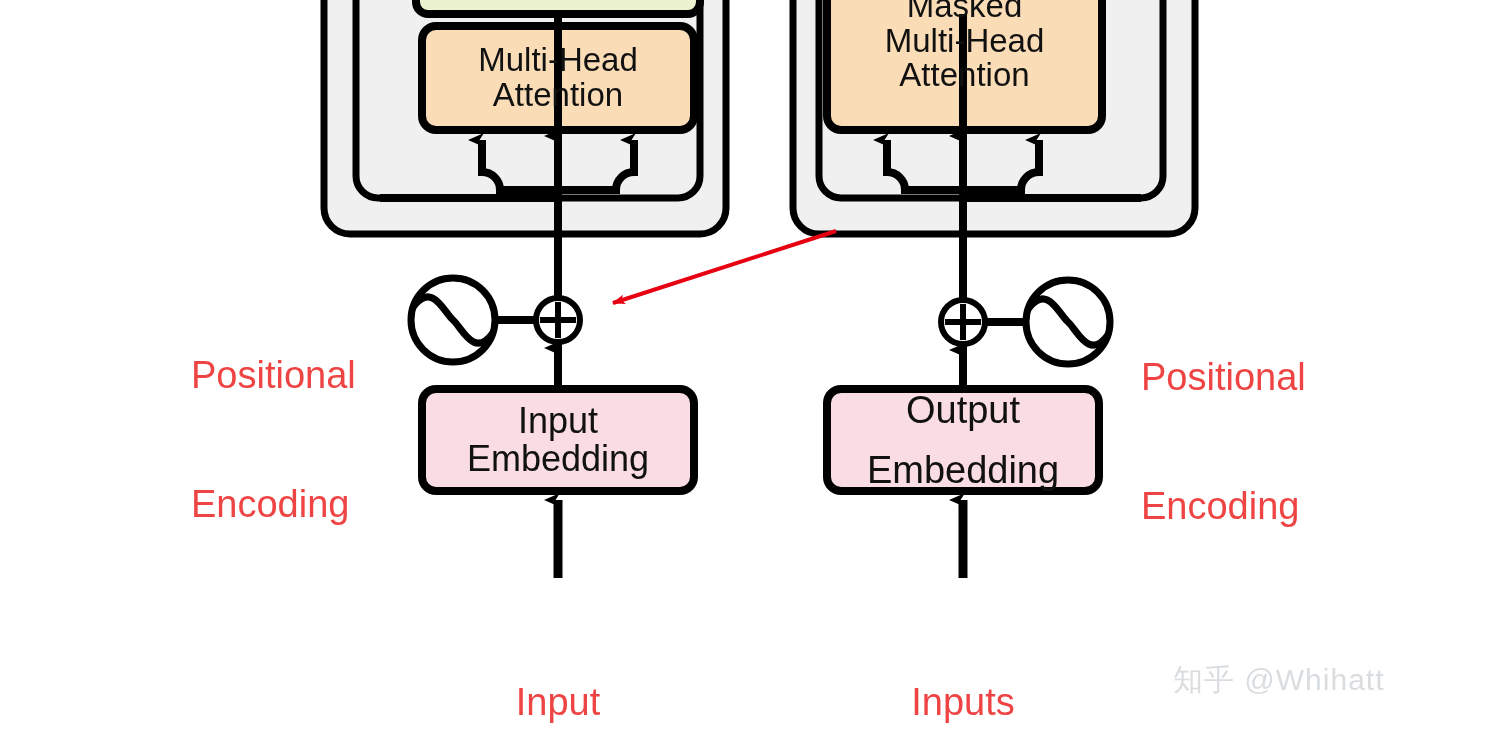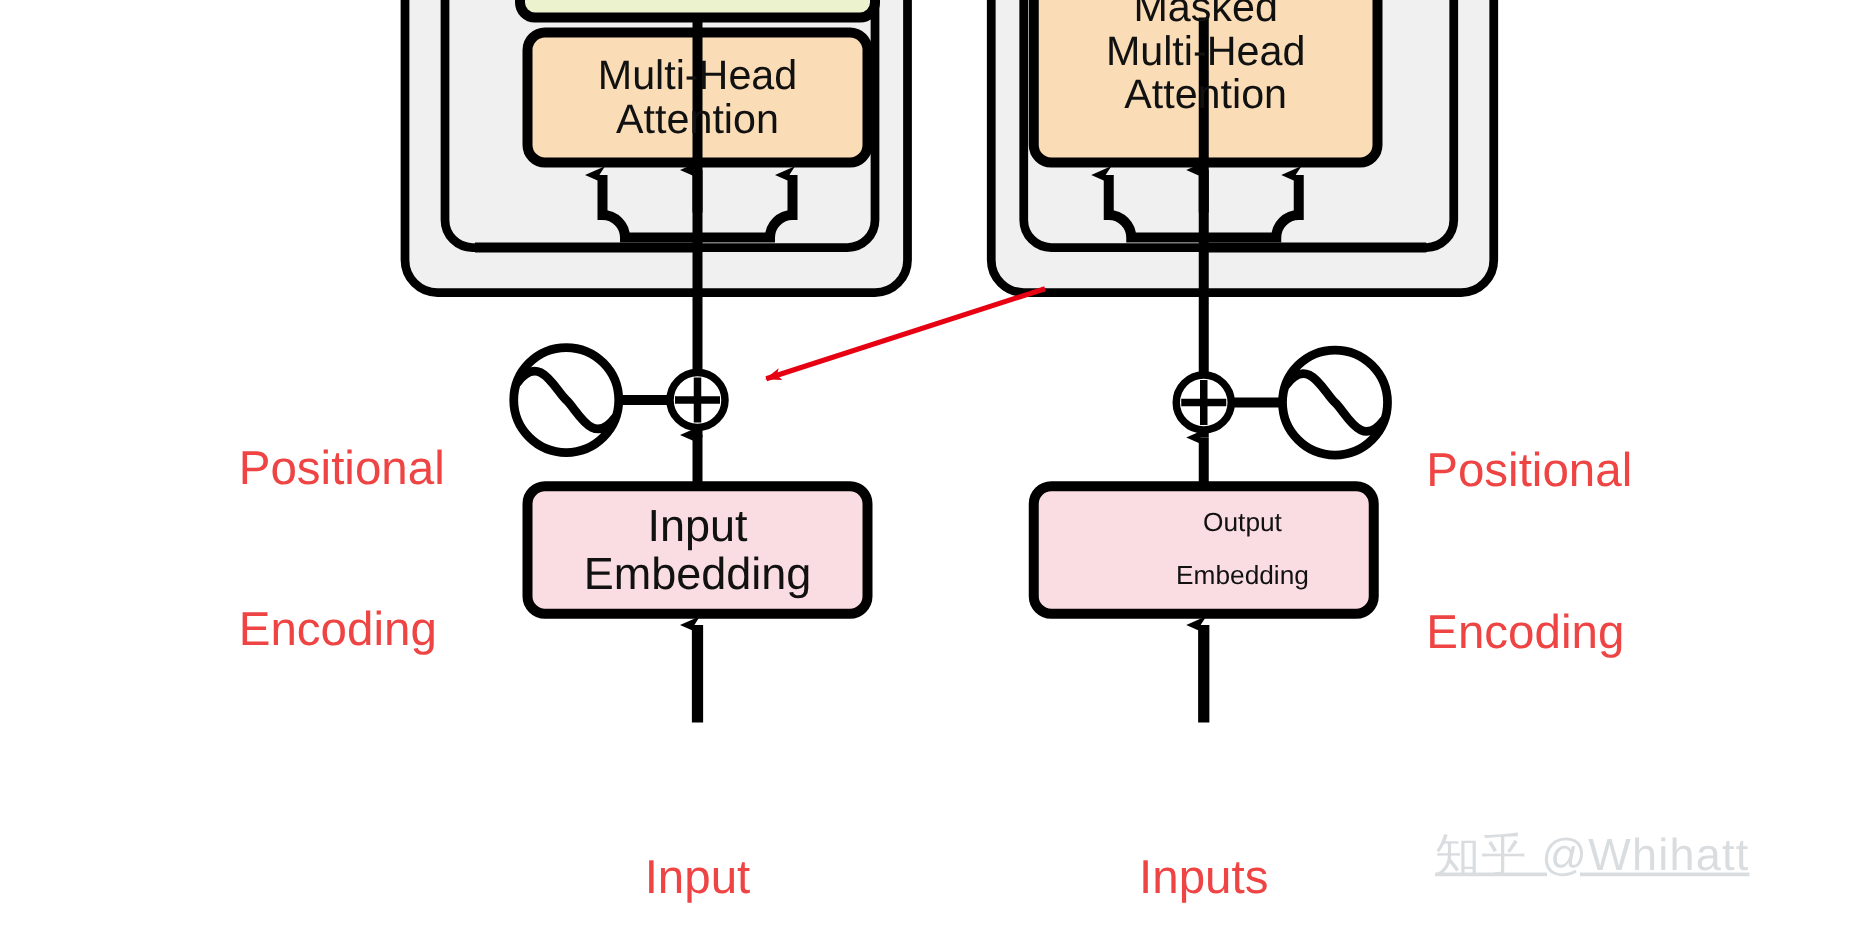--- a/index.html
+++ b/index.html
@@ -176,29 +176,29 @@
   <div class="free-label" style="left:1141px; top:270px; font-size:38px;">
     <div>Positional</div>
     <div>Encoding</div>
   </div>
 
   <div class="box-label" style="left:422px; top:389px; width:272px; height:102px; font-size:36px;">
     <span>Input</span>
     <span>Embedding</span>
   </div>
 
-  <div class="box-label" style="left:858px; top:389px; width:272px; height:102px; font-size:21px;gap:20px;">
+  <div class="box-label" style="left:827px; top:389px; width:272px; height:102px; font-size:38px;gap:20px;">
     <span>Output</span>
     <span>Embedding</span>
   </div>
 
   <div class="free-label" style="left:558px; top:595px; font-size:38px; transform:translateX(-50%); text-align:center;">
     <div>Input</div>
   </div>
 
   <div class="free-label" style="left:963px; top:595px; font-size:38px; transform:translateX(-50%); text-align:center;">
     <div>Inputs</div>
     
   </div>
 
-  <div class="watermark" style="left:1148px; top:660px; font-size:36px;text-decoration:underline;">知乎 @Whihatt</div>
+  <div class="watermark" style="left:1173px; top:660px; font-size:30px;">知乎 @Whihatt</div>
 
 </div>
 
 </body></html>

